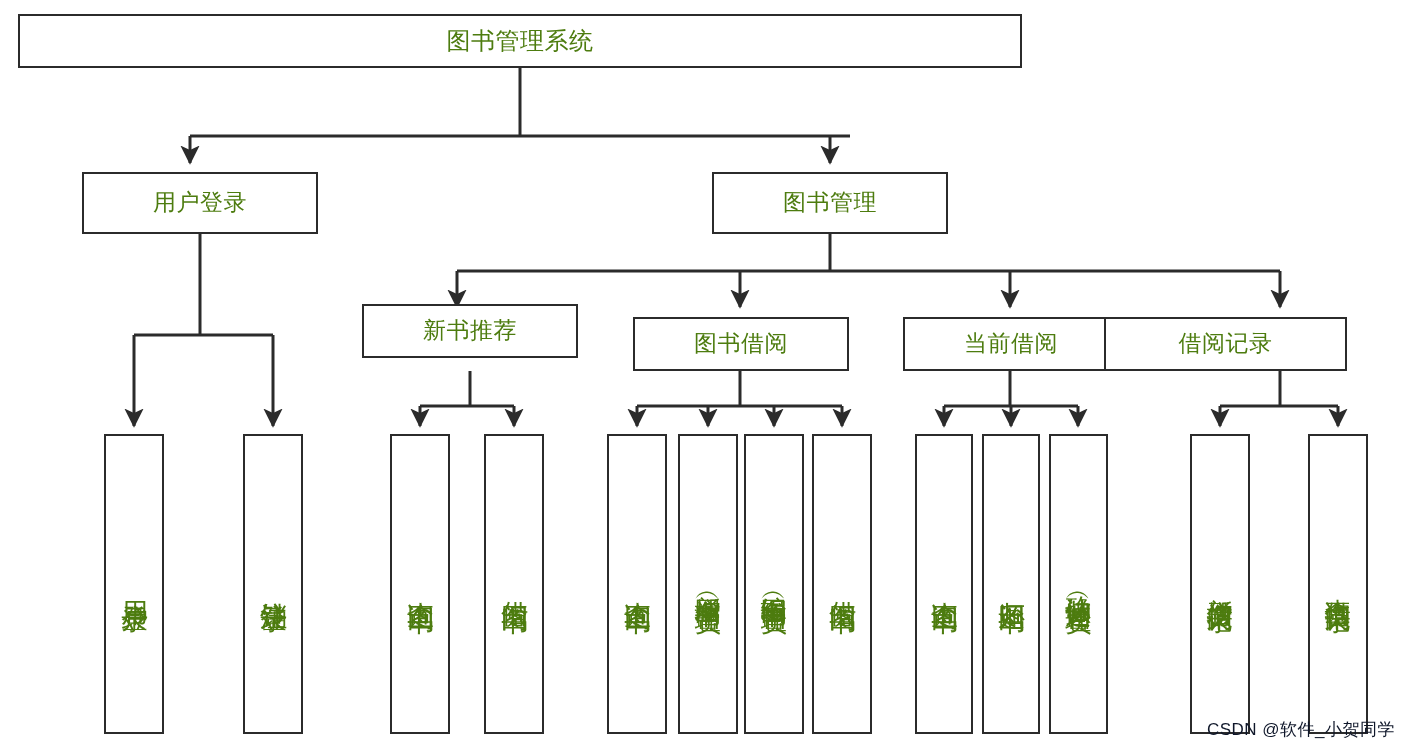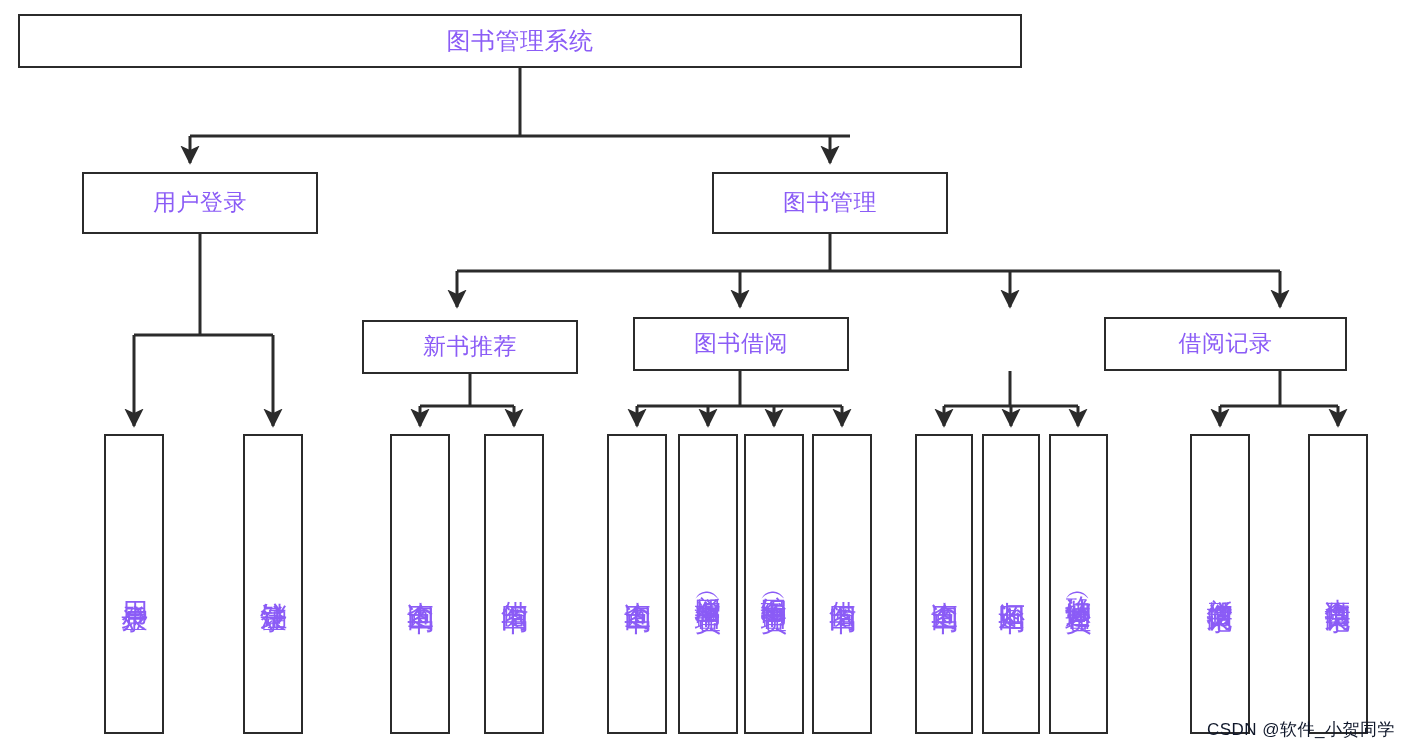--- a/index.html
+++ b/index.html
@@ -20,21 +20,21 @@
     background: #ffffff;
   }
   .node {
     position: absolute;
     box-sizing: border-box;
     border: 2px solid #2b2b2b;
     background: #ffffff;
     display: flex;
     align-items: center;
     justify-content: center;
-    color: #8b5cf6;
+    color: #4d7c0f;
   }
   .node .node-label {
     display: block;
     text-align: center;
     line-height: 1.18;
     letter-spacing: 0.5px;
   }
   
   .node.horiz .node-label {
     writing-mode: horizontal-tb;
@@ -135,26 +135,29 @@
     <span class="node-label">图书管理系统</span>
   </div>
 
   <div class="node horiz" style="left:82px; top:172px; width:236px; height:62px;">
     <span class="node-label">用户登录</span>
   </div>
   <div class="node horiz" style="left:712px; top:172px; width:236px; height:62px;align-items:center;">
     <span class="node-label">图书管理</span>
   </div>
 
-  <div class="node horiz" style="left:362px; top:320px; width:216px; height:54px;">
+  <div class="node horiz" style="left:362px; top:304px; width:216px; height:54px;">
     <span class="node-label">新书推荐</span>
   </div>
   <div class="node horiz" style="left:633px; top:317px; width:216px; height:54px;justify-content:center;">
     <span class="node-label">图书借阅</span>
   </div>
+  <div class="node horiz" style="left:903px; top:317px; width:216px; height:54px;">
+    <span class="node-label">当前借阅</span>
+  </div>
   <div class="node horiz" style="left:1104px; top:317px; width:243px; height:54px;">
     <span class="node-label">借阅记录</span>
   </div>
 
   <div class="node vert" style="left:104px; top:434px; width:60px; height:300px;">
     <span class="node-label">用户登录</span>
   </div>
   <div class="node vert" style="left:243px; top:434px; width:60px; height:300px;">
     <span class="node-label">注销登录</span>
   </div>

